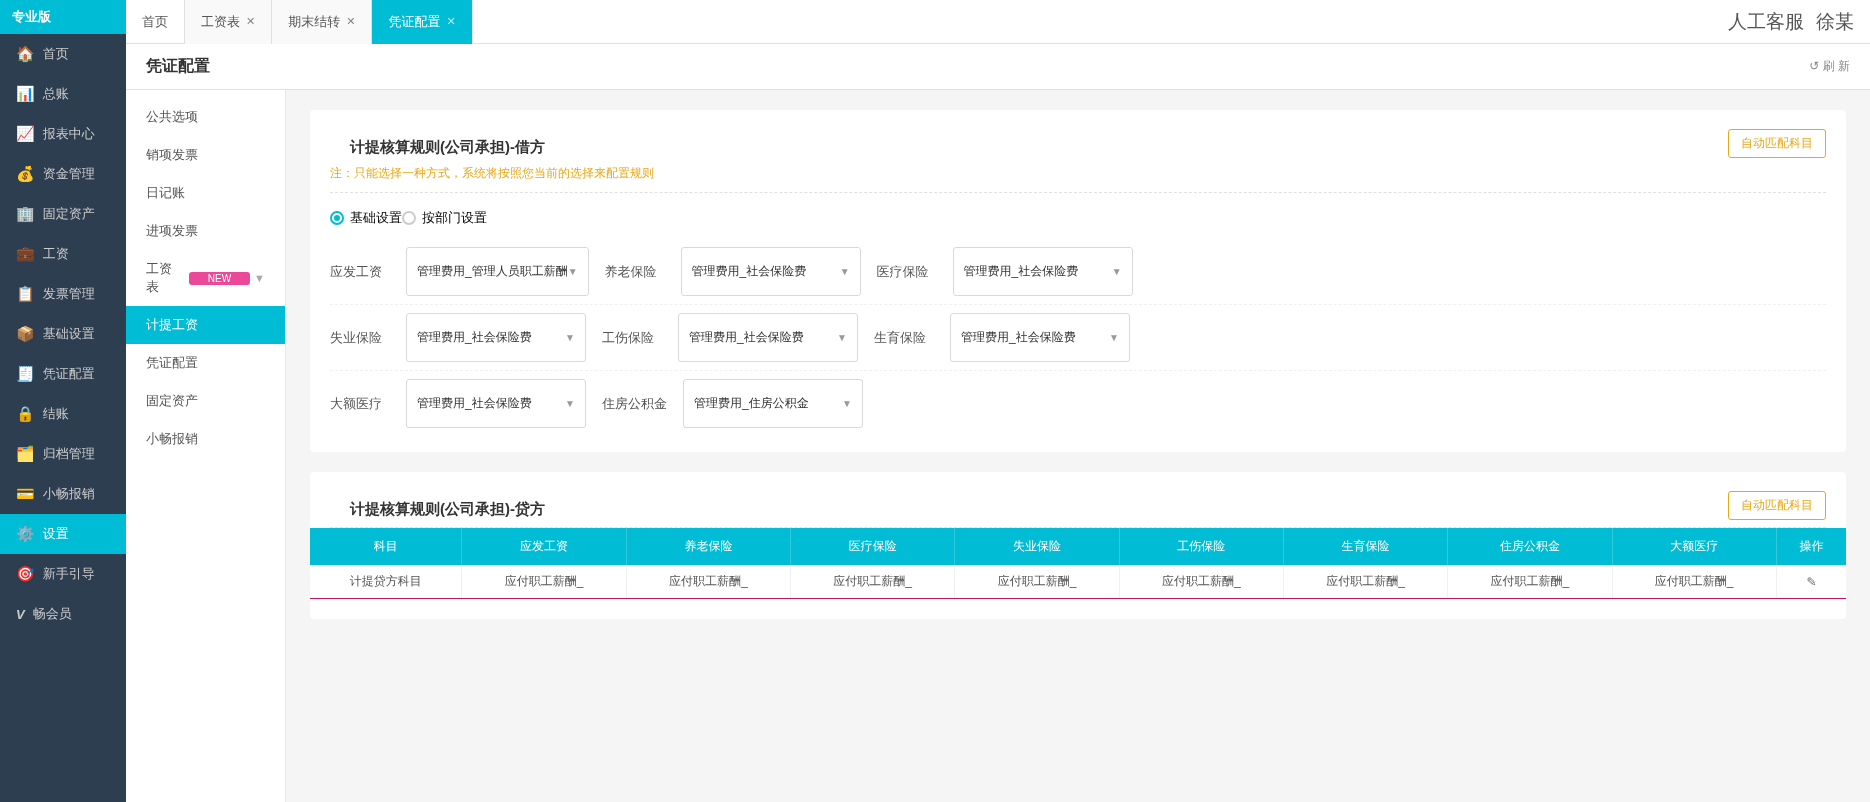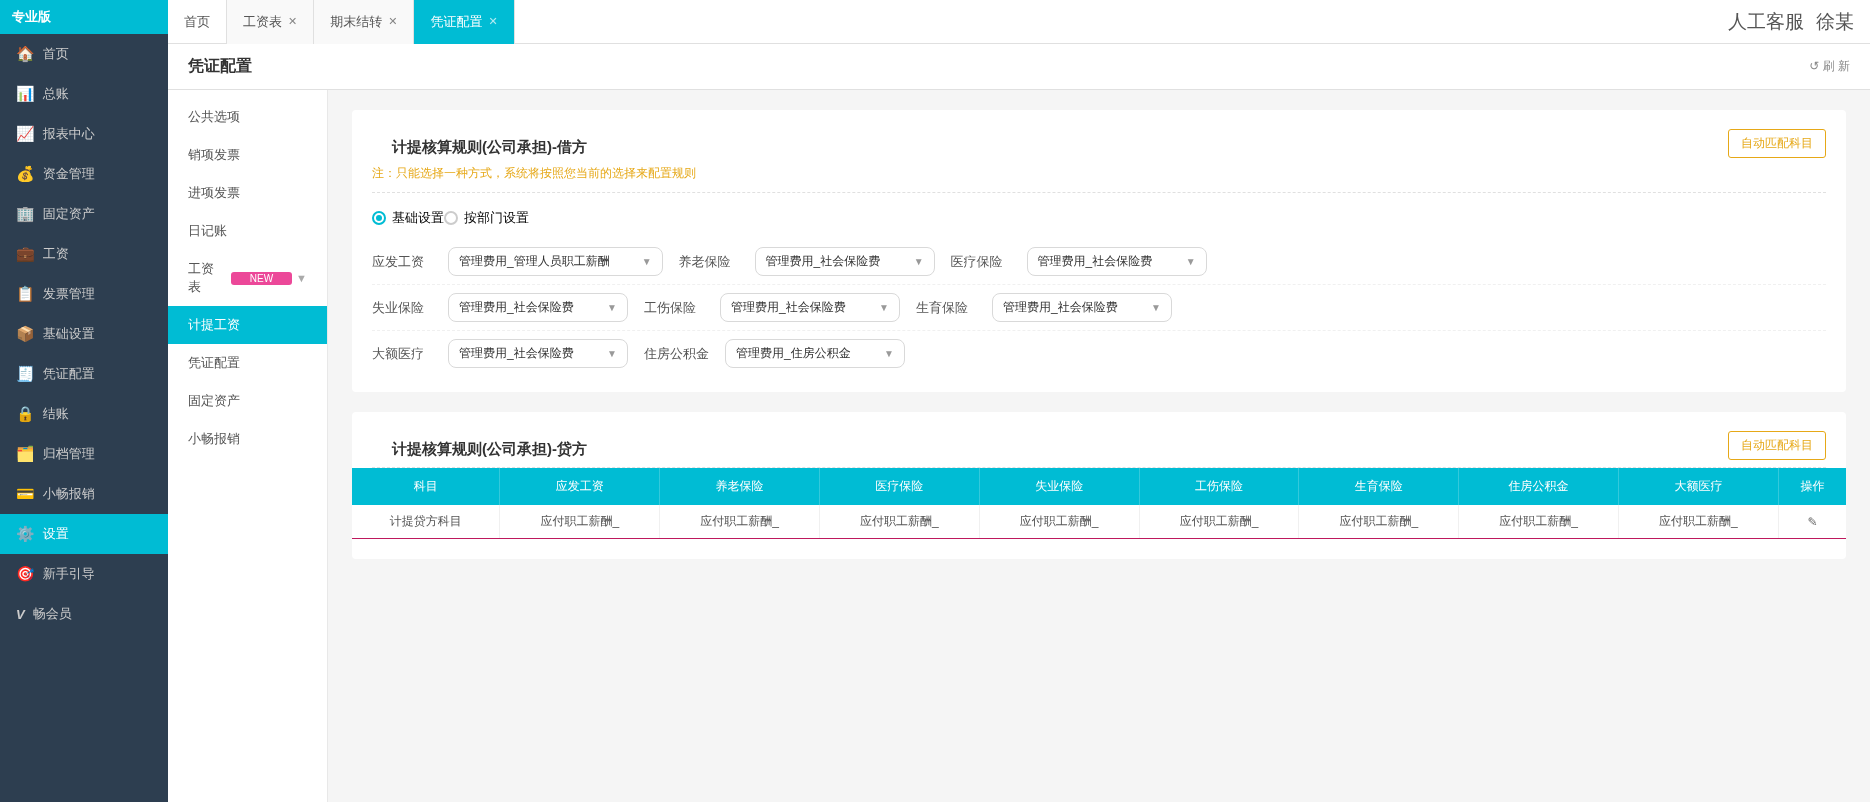--- a/index.html
+++ b/index.html
@@ -1,20 +1,20 @@
 <!DOCTYPE html>
 <html><head>
   <meta charset="utf-8">
   <style>
     * { box-sizing: border-box; margin: 0; padding: 0; }
     body { font-family: "Microsoft YaHei", "PingFang SC", sans-serif; font-size: 13px; background: #f5f5f5; display: flex; height: 802px; overflow: hidden; }
 
     
     .sidebar {
-      width: 168px;
+      width: 126px;
       background: #2d3e50;
       color: #ccc;
       display: flex;
       flex-direction: column;
       flex-shrink: 0;
       height: 100%;
     }
     .sidebar-header {
       background: #00bcd4;
       color: white;
@@ -201,29 +201,28 @@
       gap: 16px;
       padding: 8px 0;
       border-bottom: 1px dashed #f0f0f0;
     }
     .form-row:last-child { border-bottom: none; }
     .form-label { min-width: 60px; color: #555; font-size: 13px; }
     .form-select {
       display: flex;
       align-items: center;
       border: 1px solid #d9d9d9;
-      border-radius: 8px;
-      padding: 5px 10px;
+      border-radius: 3px;
+      padding: 15px 10px;
       min-width: 180px;
       justify-content: space-between;
       cursor: pointer;
       background: white;
       font-size: 12px;
       color: #333;
-      gap: 32px;
     }
     .form-select .arrow { color: #999; font-size: 10px; }
 
     
     .auto-match-btn {
       border: 1px solid #e6a817;
       color: #e6a817;
       background: white;
       padding: 5px 12px;
       border-radius: 3px;
@@ -367,24 +366,24 @@
   <div class="content-area">
 
     <div class="left-nav">
       <div class="left-nav-item">
         <span>公共选项</span>
       </div>
       <div class="left-nav-item">
         <span>销项发票</span>
       </div>
       <div class="left-nav-item">
+        <span>日记账</span>
+      </div>
+      <div class="left-nav-item">
         <span>进项发票</span>
-      </div>
-      <div class="left-nav-item">
-        <span>日记账</span>
       </div>
       <div class="left-nav-item" style="justify-content:flex-start; gap:4px;">
         <span>工资表</span>
         <span class="new-badge">NEW</span>
         <span style="margin-left:auto;color:#aaa;font-size:11px;">▼</span>
       </div>
       <div class="left-nav-item active">
         <span>计提工资</span>
       </div>
       <div class="left-nav-item">

